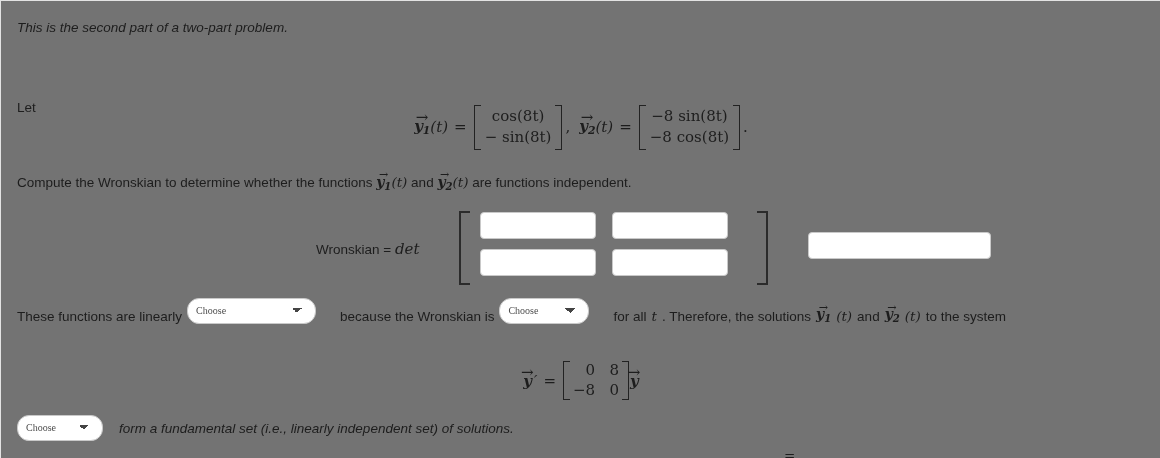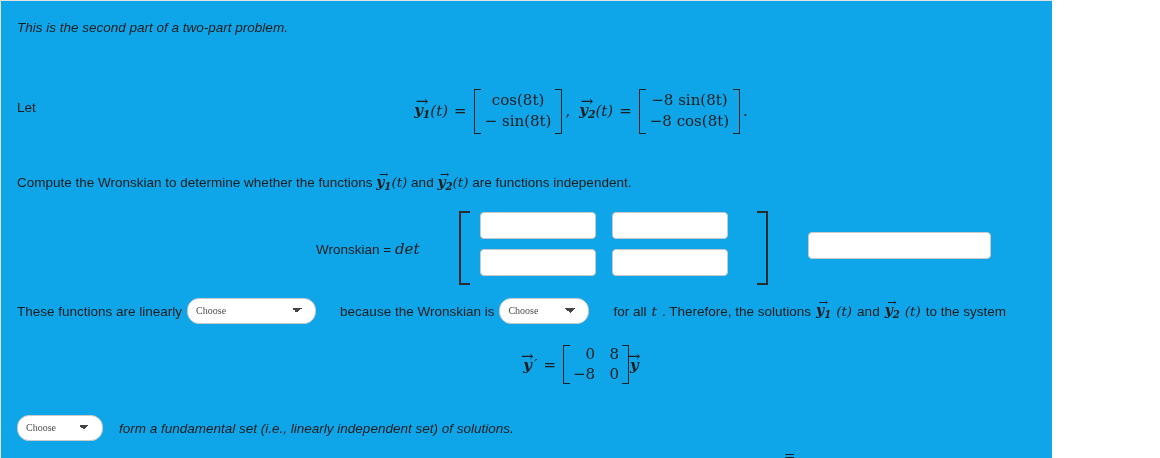--- a/index.html
+++ b/index.html
@@ -9,24 +9,24 @@
   }
   body {
     width: 1160px;
     height: 458px;
     font-family: "Liberation Sans", sans-serif;
     overflow: hidden;
   }
 
   #problem-card {
     position: relative;
-    width: 1052px;
+    width: 1160px;
     height: 458px;
     box-sizing: border-box;
-    background: #0ea5e9;
+    background: #737373;
     border-top: 1px solid #e3e3e3;
     border-left: 1px solid #e3e3e3;
     color: #1d1d1d;
   }
 
   
   .intro-note {
     position: absolute;
     left: 16px;
     top: 19px;
@@ -52,21 +52,21 @@
     white-space: nowrap;
   }
   .choose-line {
     position: absolute;
     left: 16px;
     top: 297px;
     font-size: 13.5px;
     color: #1d1d1d;
     white-space: nowrap;
     display: flex;
-    align-items: center;
+    align-items: flex-end;
   }
   .choose-line > span { margin: 0 5px 0 0; }
   .choose-line > span.pad-l { margin-left: 24px; }
   .final-line {
     position: absolute;
     left: 16px;
     top: 414px;
     font-size: 13.5px;
     color: #1d1d1d;
     white-space: nowrap;
@@ -116,21 +116,21 @@
   }
   .eqrow {
     display: inline-flex;
     align-items: center;
     font-family: "DejaVu Serif", "Liberation Serif", serif;
   }
   .eqrow .op { margin: 0 6px; }
   .bmatrix {
     display: inline-flex;
     align-items: center;
-    margin: 0 1px;
+    margin: 16px 1px;
   }
   .brk {
     width: 6px;
     align-self: stretch;
     border-top: 1.3px solid #222;
     border-bottom: 1.3px solid #222;
   }
   .brk.l { border-left: 1.3px solid #222; }
   .brk.r { border-right: 1.3px solid #222; }
   .mcells {

